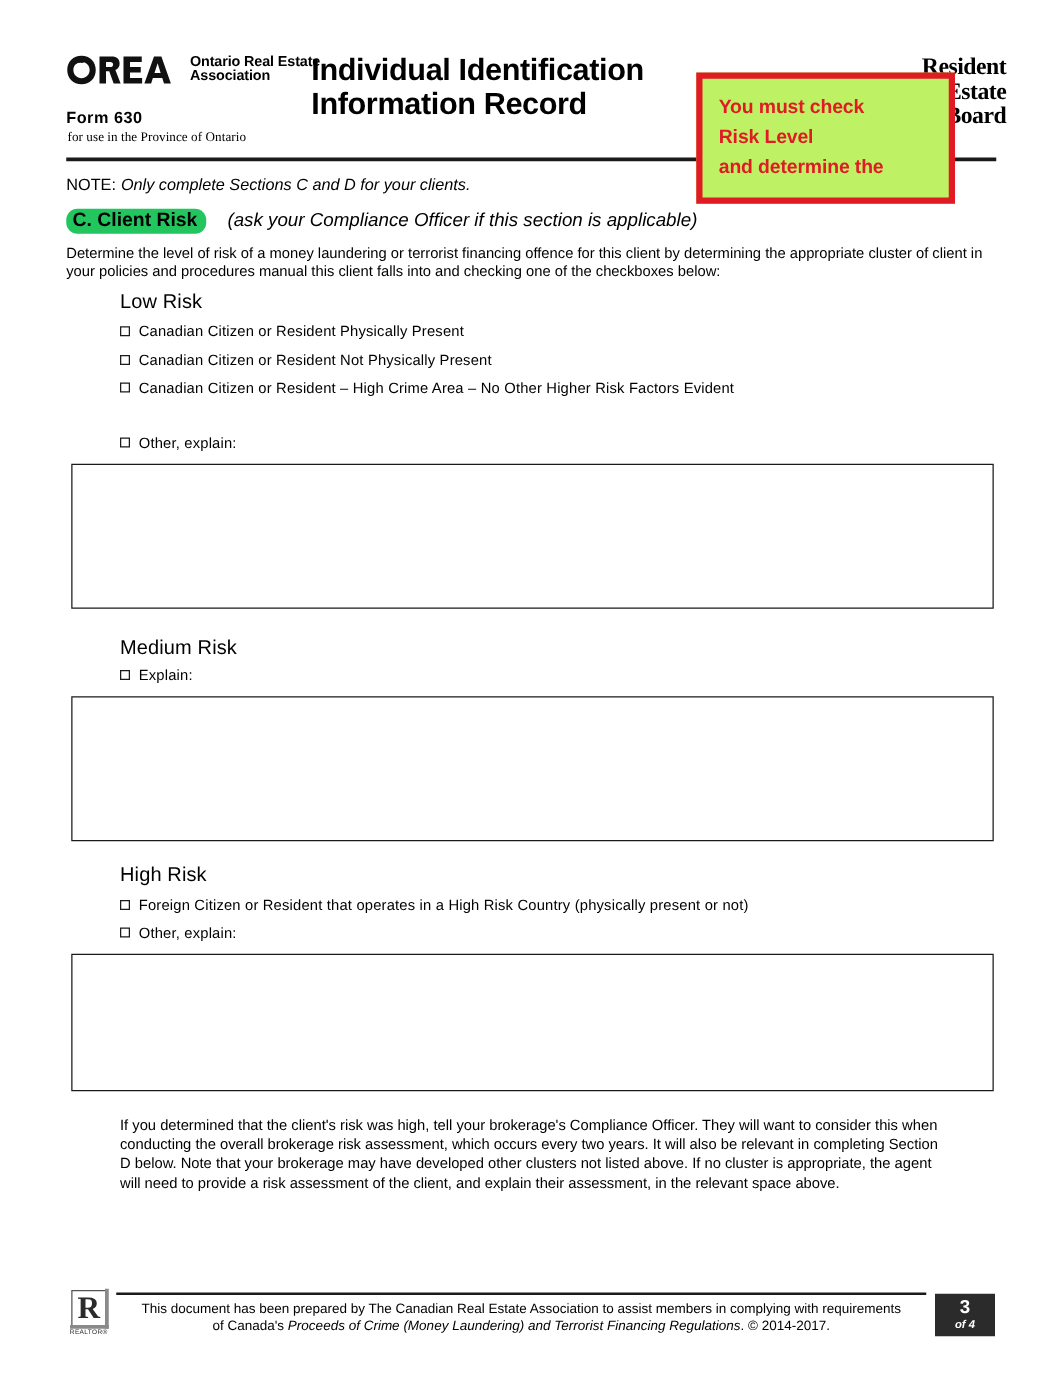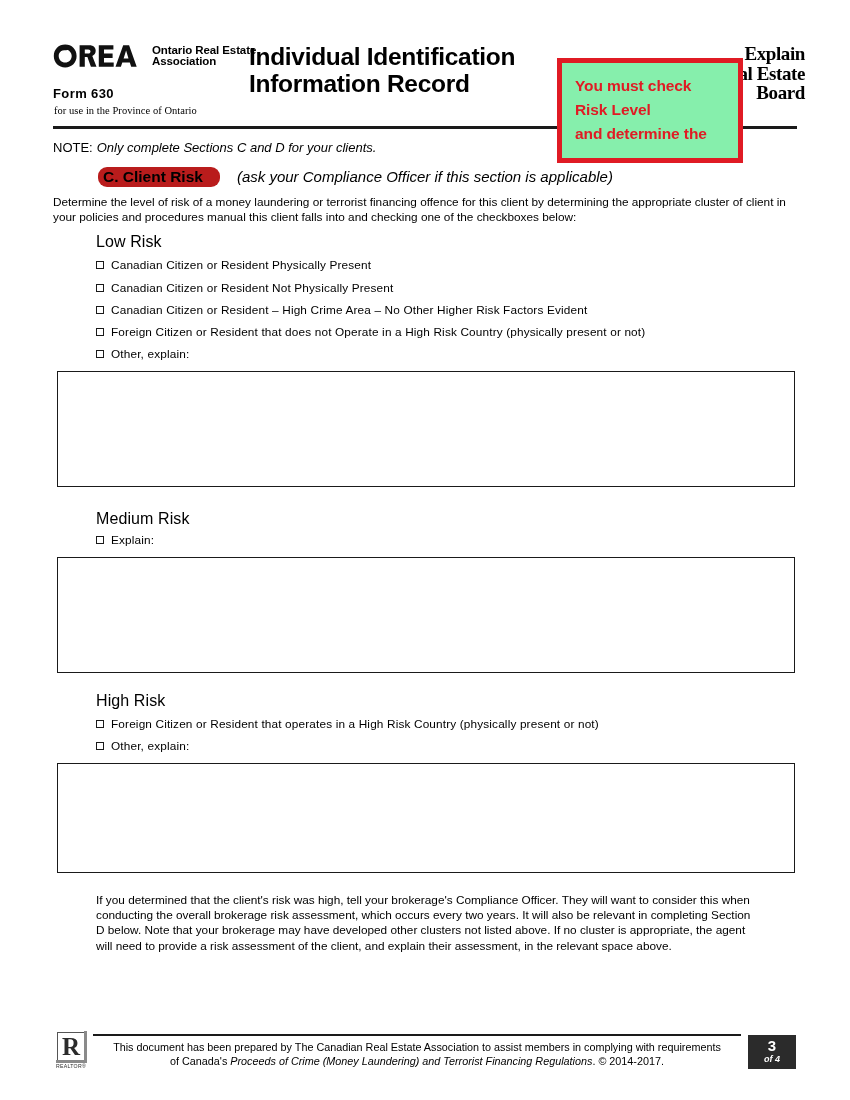--- a/index.html
+++ b/index.html
@@ -58,22 +58,22 @@
   }
 
   .header-rule {
     position: absolute; left: 53px; top: 126px;
     width: 744px; height: 3px; background: #1a1a1a;
   }
 
   
   .callout {
     position: absolute; left: 557px; top: 58px;
-    width: 186px; height: 105px;
-    background: #86efac;
+    width: 207px; height: 105px;
+    background: #bef264;
     border: 5px solid #e01b24;
     z-index: 40;
   }
   .callout-text {
     position: absolute; left: 13px; top: 11px; right: 6px;
     color: #e01b24;
     font-size: 15.5px; font-weight: bold; line-height: 24px;
     letter-spacing: -0.1px;
   }
 
@@ -85,25 +85,24 @@
   }
   .note .lbl { font-weight: normal; }
   .note .it { font-style: italic; margin-left: 4px; }
 
   
   .sec-head {
     position: absolute; left: 53px; top: 167px;
     font-size: 15.5px; line-height: 19px; white-space: nowrap;
   }
   .sec-head .hl {
-    background: #b91c1c;
+    background: #22c55e;
     font-weight: bold;
-    padding: 1px 17px 2px 5px;
+    padding: 1px 7px 2px 5px;
     border-radius: 9px;
-    margin-left: 45px;
   }
   .sec-head .paren {
     font-style: italic;
     font-size: 15px;
     margin-left: 17px;
   }
 
   .intro {
     position: absolute; left: 53px; top: 195px; width: 744px;
     font-size: 11.8px; line-height: 14.6px;
@@ -214,21 +213,21 @@
 
     <div class="form-no">Form 630</div>
     <div class="form-sub">for use in the Province of Ontario</div>
 
     <div class="doc-title">
       <div>Individual Identification</div>
       <div>Information Record</div>
     </div>
 
     <div class="treb">
-      <div>Explain</div>
+      <div>Resident</div>
       <div>Real Estate</div>
       <div>Board</div>
     </div>
 
     <div class="header-rule"></div>
   </div>
 
   <div class="callout">
     <div class="callout-text">
       <div>You must check</div>
@@ -254,24 +253,20 @@
     <span>Canadian Citizen or Resident Not Physically Present</span>
   </div>
   <div class="cb-row" style="top:258px">
     <span class="cb"></span>
     <span>Canadian Citizen or Resident Physically Present</span>
   </div>
   <div class="cb-row" style="top:303px">
     <span class="cb"></span>
     <span>Canadian Citizen or Resident – High Crime Area – No Other Higher Risk Factors Evident</span>
   </div>
-  <div class="cb-row" style="top:325px">
-    <span class="cb"></span>
-    <span>Foreign Citizen or Resident that does not Operate in a High Risk Country (physically present or not)</span>
-  </div>
   <div class="cb-row" style="top:347px">
     <span class="cb"></span>
     <span>Other, explain:</span>
   </div>
 
   <div class="entry-box" style="left:57px; top:371px; width:738px; height:116px;"></div>
 
   <div class="risk-title" style="top:510px">Medium Risk</div>
 
   <div class="cb-row" style="top:533px">

